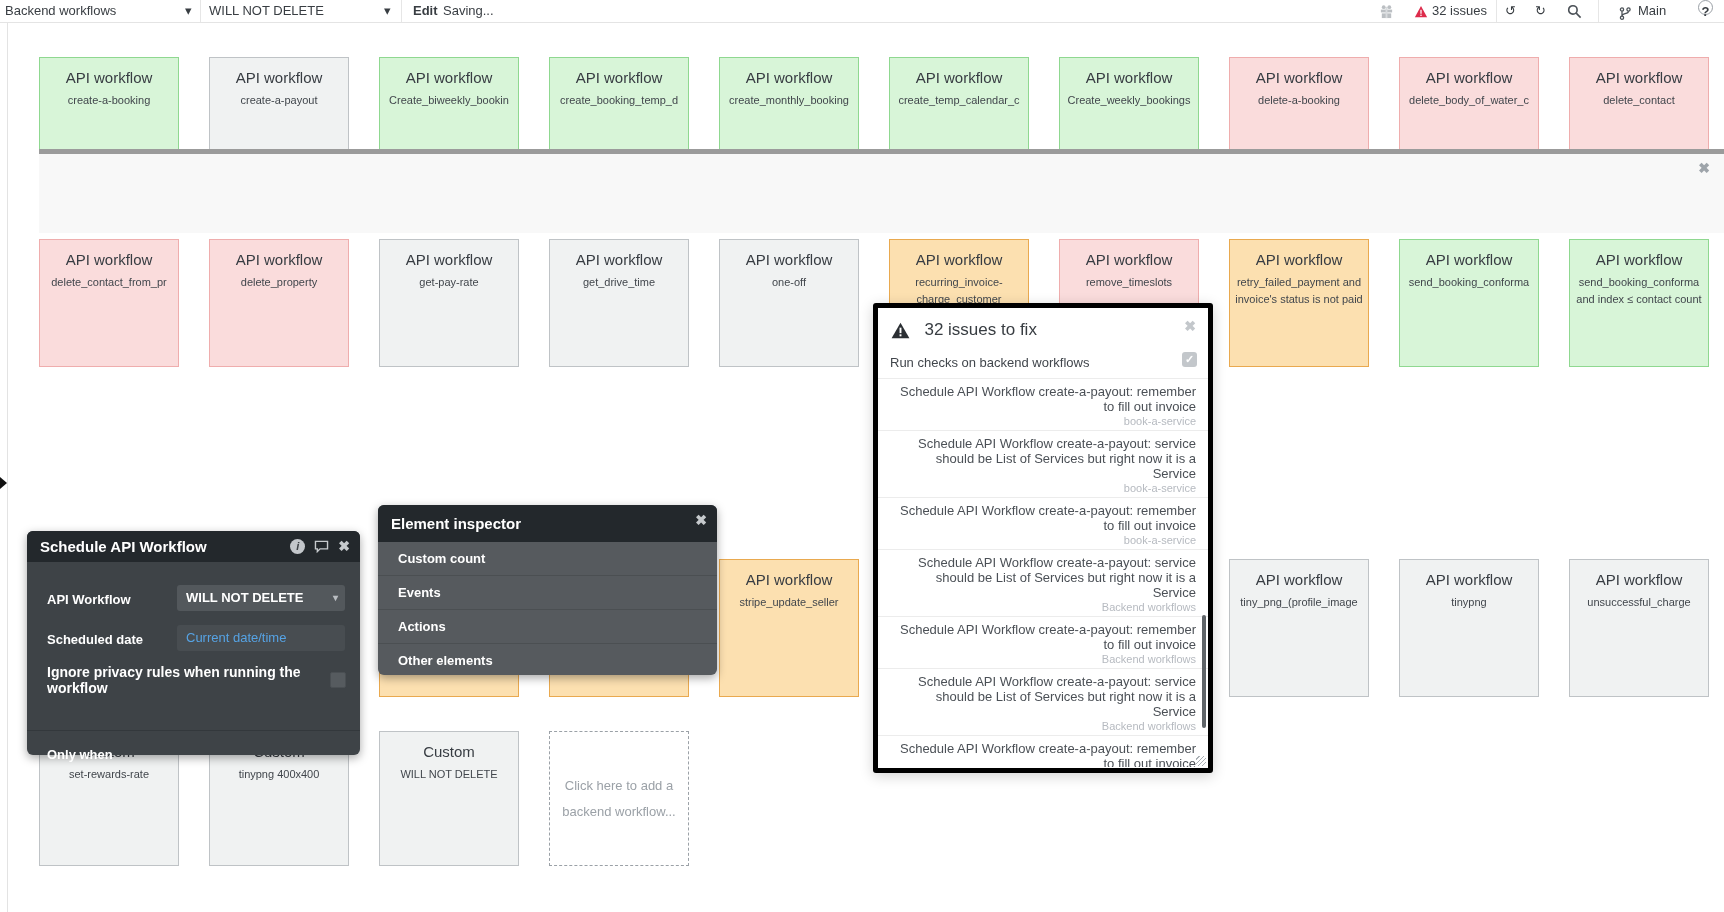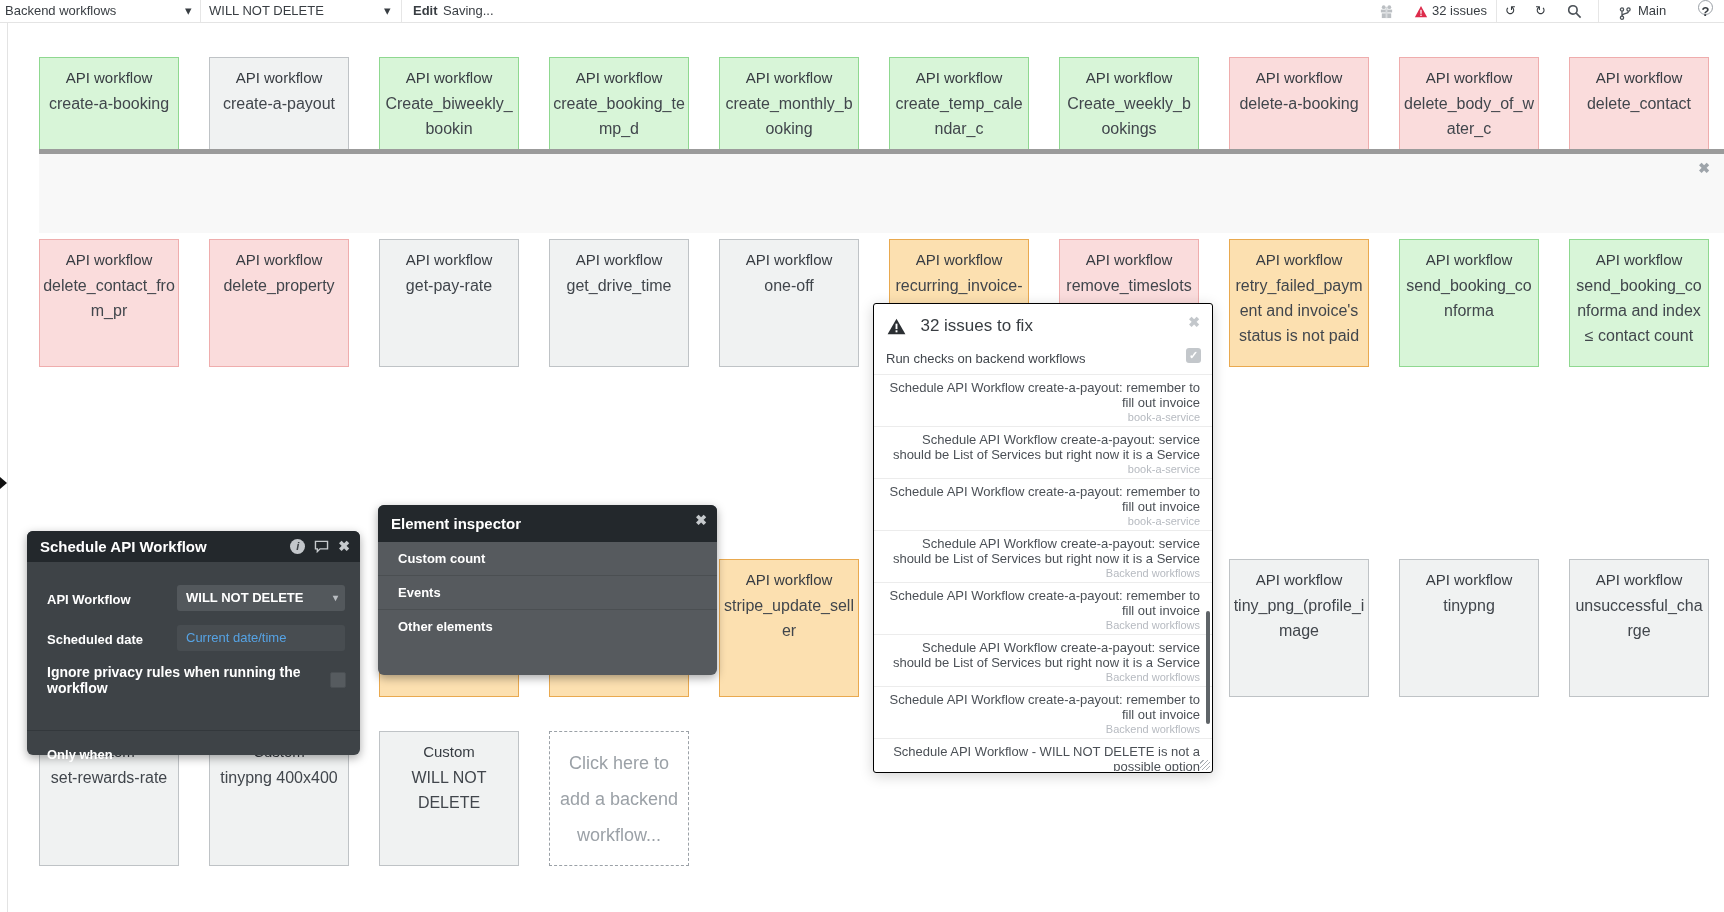--- a/index.html
+++ b/index.html
@@ -23,33 +23,33 @@
   .tb-help{top:3px;width:15px;height:15px;border:1.5px solid #9aa0a6;border-radius:50%;
     line-height:15px;text-align:center;font-size:10px;font-weight:bold;color:#7d848b;box-sizing:border-box;}
   
   .canvas-border{position:absolute;left:7px;top:22px;bottom:0;width:1px;background:#e3e3e3;}
   .palette-arrow{position:absolute;left:0;top:477px;width:0;height:0;
     border-left:7px solid #111;border-top:6px solid transparent;border-bottom:6px solid transparent;z-index:8;}
   
   .wf-card{position:absolute;box-sizing:border-box;border:1px solid;text-align:center;
     padding-top:11px;overflow:hidden;z-index:1;}
   .wf-card .t{font-size:15px;color:#373c42;}
-  .wf-card .n{font-size:16px;color:#41464c;margin-top:6px;line-height:1.55;padding:0 3px;word-wrap:break-word;text-align:center;}
+  .wf-card .n{font-size:11px;color:#41464c;margin-top:6px;line-height:1.55;padding:0 3px;word-wrap:break-word;text-align:center;}
   .c-green {background:#d8f5d8;border-color:#8fd890;}
   .c-gray  {background:#f0f2f2;border-color:#bfc3c6;}
   .c-red   {background:#fadcdc;border-color:#efadad;}
   .c-orange{background:#fce0b0;border-color:#e9a94f;}
   
   .collapsed-panel{position:absolute;left:39px;right:0;top:149px;height:84px;background:#f8f8f8;
     border-top:5px solid #9b9b9b;box-sizing:border-box;z-index:5;}
   .collapsed-panel .close{position:absolute;right:14px;top:6px;font-size:14px;font-weight:bold;color:#9ea4aa;cursor:pointer;}
   
   .add-box{position:absolute;left:549px;top:731px;width:140px;height:135px;box-sizing:border-box;
     border:1px dashed #9ba1a7;background:#fff;display:flex;align-items:center;justify-content:center;
-    text-align:center;font-size:18px;color:#9ba1a7;line-height:2;padding:0 8px;z-index:1;}
+    text-align:center;font-size:13px;color:#9ba1a7;line-height:2;padding:0 8px;z-index:1;}
   
   .dlg{position:absolute;background:#3e4347;border-radius:6px;box-shadow:0 3px 10px rgba(0,0,0,.35);z-index:6;}
   .dlg-title{height:31px;background:#23282c;border-radius:6px 6px 0 0;color:#fff;
     font-size:15px;font-weight:bold;line-height:31px;padding-left:13px;position:relative;}
   .dlg-title .icons{position:absolute;right:10px;top:0;height:31px;display:flex;align-items:center;gap:9px;}
   .dlg-x{color:#c6cacd;font-weight:bold;font-size:14px;cursor:pointer;}
   .info-circle{width:15px;height:15px;border-radius:50%;background:#c3c7cb;color:#3e4347;
     font-size:11px;font-weight:bold;text-align:center;line-height:15px;font-style:italic;}
   .schedule-dialog{left:27px;top:503px;width:333px;height:224px;margin-top:28px;}
   .schedule-dialog .lbl{position:absolute;left:20px;color:#fff;font-size:13px;font-weight:bold;}
@@ -63,21 +63,21 @@
   .dlg-div{position:absolute;left:0;right:0;top:199px;height:1px;background:#33383c;}
   .fld-onlywhen{position:absolute;left:88px;top:208px;width:230px;min-height:46px;background:#43484c;
     border-radius:3px;color:#ef4f52;font-size:12.5px;line-height:1.6;padding:4px 9px;box-sizing:border-box;}
   .inspector{left:378px;top:505px;width:339px;height:170px;background:#565a5e;}
   .inspector .dlg-title{height:37px;line-height:37px;}
   .insp-item{height:33px;line-height:33px;padding-left:20px;color:#fff;font-size:13px;font-weight:bold;
     border-bottom:1px solid rgba(0,0,0,.12);cursor:pointer;}
   .insp-item:last-child{border-bottom:none;}
   
   .issues-popup{position:absolute;left:873px;top:303px;width:340px;height:470px;background:#fff;
-    border:1px solid #000000;border-radius:3px;box-shadow:0 3px 14px rgba(0,0,0,.18);z-index:4;box-sizing:border-box;}
+    border:5px solid #000000;border-radius:3px;box-shadow:0 3px 14px rgba(0,0,0,.18);z-index:4;box-sizing:border-box;}
   .ip-header{position:relative;padding:12px 12px 4px 13px;}
   .ip-title{font-size:17px;color:#383d42;margin-left:10px;vertical-align:2px;}
   .ip-x{position:absolute;right:12px;top:10px;font-size:14px;font-weight:bold;color:#c3c7cb;cursor:pointer;}
   .ip-run{position:relative;padding:10px 13px 9px 12px;font-size:13px;color:#41464c;}
   .ip-checkbox{position:absolute;right:11px;top:7px;width:15px;height:15px;background:#c3c7cb;border-radius:3px;
     color:#fff;font-size:11px;font-weight:bold;text-align:center;line-height:15px;}
   .ip-list{position:absolute;left:0;right:0;top:70px;bottom:1px;overflow:hidden;}
   .issue-item{border-top:1px solid #ececec;padding:5px 12px 3px 11px;cursor:pointer;}
   .issue-text{font-size:13px;color:#4b5056;line-height:15px;text-align:right;}
   .issue-tag{text-align:right;font-size:11px;color:#b6bac0;margin-top:1px;}
@@ -290,20 +290,21 @@
 <div class="dlg inspector">
   <div class="dlg-title">
     <span>Element inspector</span>
     <span class="icons">
         <span class="dlg-x">✖</span>
       </span>
   </div>
   <div id="inspector-items">
       <div class="insp-item">Custom count</div>
       <div class="insp-item">Events</div>
+      <div class="insp-item">Actions</div>
       <div class="insp-item">Other elements</div>
     </div>
 </div>
 
 <div class="issues-popup">
   <div class="ip-header">
     <svg width="19" height="17" viewBox="0 0 16 14" style="vertical-align:-2px">
         <path d="M8 0.5 L15.5 13.5 L0.5 13.5 Z" fill="#2b2f33"></path>
         <rect x="7.2" y="4.6" width="1.6" height="4.6" fill="#fff"></rect>
         <rect x="7.2" y="10.2" width="1.6" height="1.7" fill="#fff"></rect>

